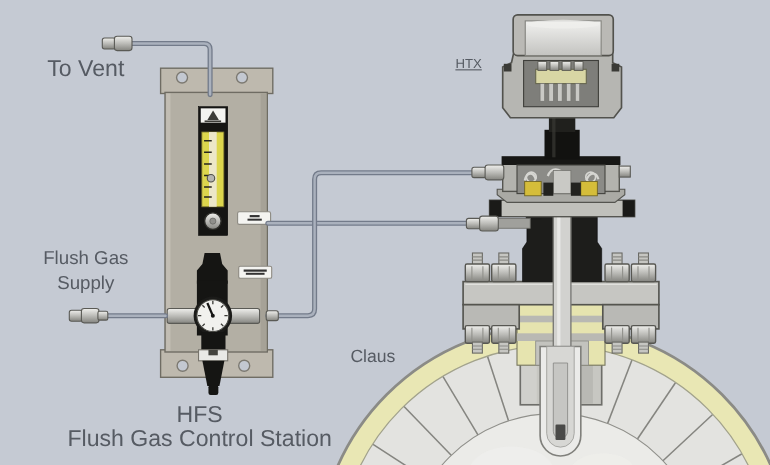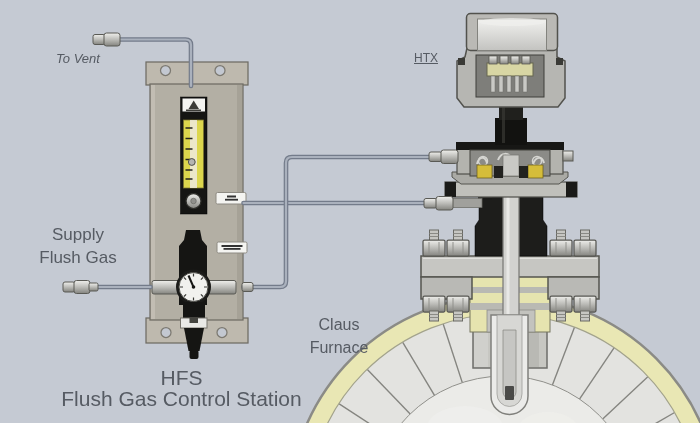--- a/index.html
+++ b/index.html
@@ -6,21 +6,21 @@
   .stage{
     position:relative;width:700px;height:423px;overflow:hidden;
     background:#c5cad3;
     font-family:"Liberation Sans", sans-serif;
   }
   .stage svg{position:absolute;left:0;top:0;}
   .lbl{
     position:absolute;color:#565b63;
     font-family:"Liberation Sans", sans-serif;
   }
-  #lbl-vent  {left:36px; top:51px; width:84px; text-align:center; font-size:13px;font-style:italic;}
+  #lbl-vent  {left:36px; top:51px; width:84px; text-align:center; font-size:21px;}
   #lbl-supply{left:26px; top:223px;width:104px;text-align:center; font-size:17px; line-height:23px;}
   #lbl-htx   {left:296px;top:48px; width:142px;text-align:right;  font-size:12px; line-height:21px;text-decoration:underline;}
   #lbl-claus {left:281px;top:313px;width:116px;text-align:center; font-size:16px;line-height:23px;}
   #lbl-hfs   {left:61px; top:367px;width:241px;text-align:center; font-size:21px;line-height:21px;}
 </style>
 </head>
 <body>
 
 <div class="stage">
 
@@ -256,31 +256,30 @@
       <rect x="452" y="198.5" width="30" height="9" fill="#a0a09c" stroke="#6b6b66" stroke-width="0.75"></rect>
       <rect x="424" y="198.5" width="13" height="9.5" rx="2"></rect>
       <rect x="436" y="196.5" width="17" height="13.5" rx="2.5"></rect>
     </g>
   </g>
 </svg>
 
 <div class="lbl" id="lbl-vent">To Vent</div>
 
 <div class="lbl" id="lbl-supply">
+  <div>Flush Gas</div>
   <div>Supply</div>
-  <div>Flush Gas</div>
 </div>
 
 <div class="lbl" id="lbl-htx">
   <div>HTX</div>
 </div>
 
 <div class="lbl" id="lbl-claus">
   <div>Claus</div>
-  <div>Furnace</div>
 </div>
 
 <div class="lbl" id="lbl-hfs">
   <div>HFS</div>
   <div>Flush Gas Control Station</div>
 </div>
 
 </div>
 
 </body></html>

